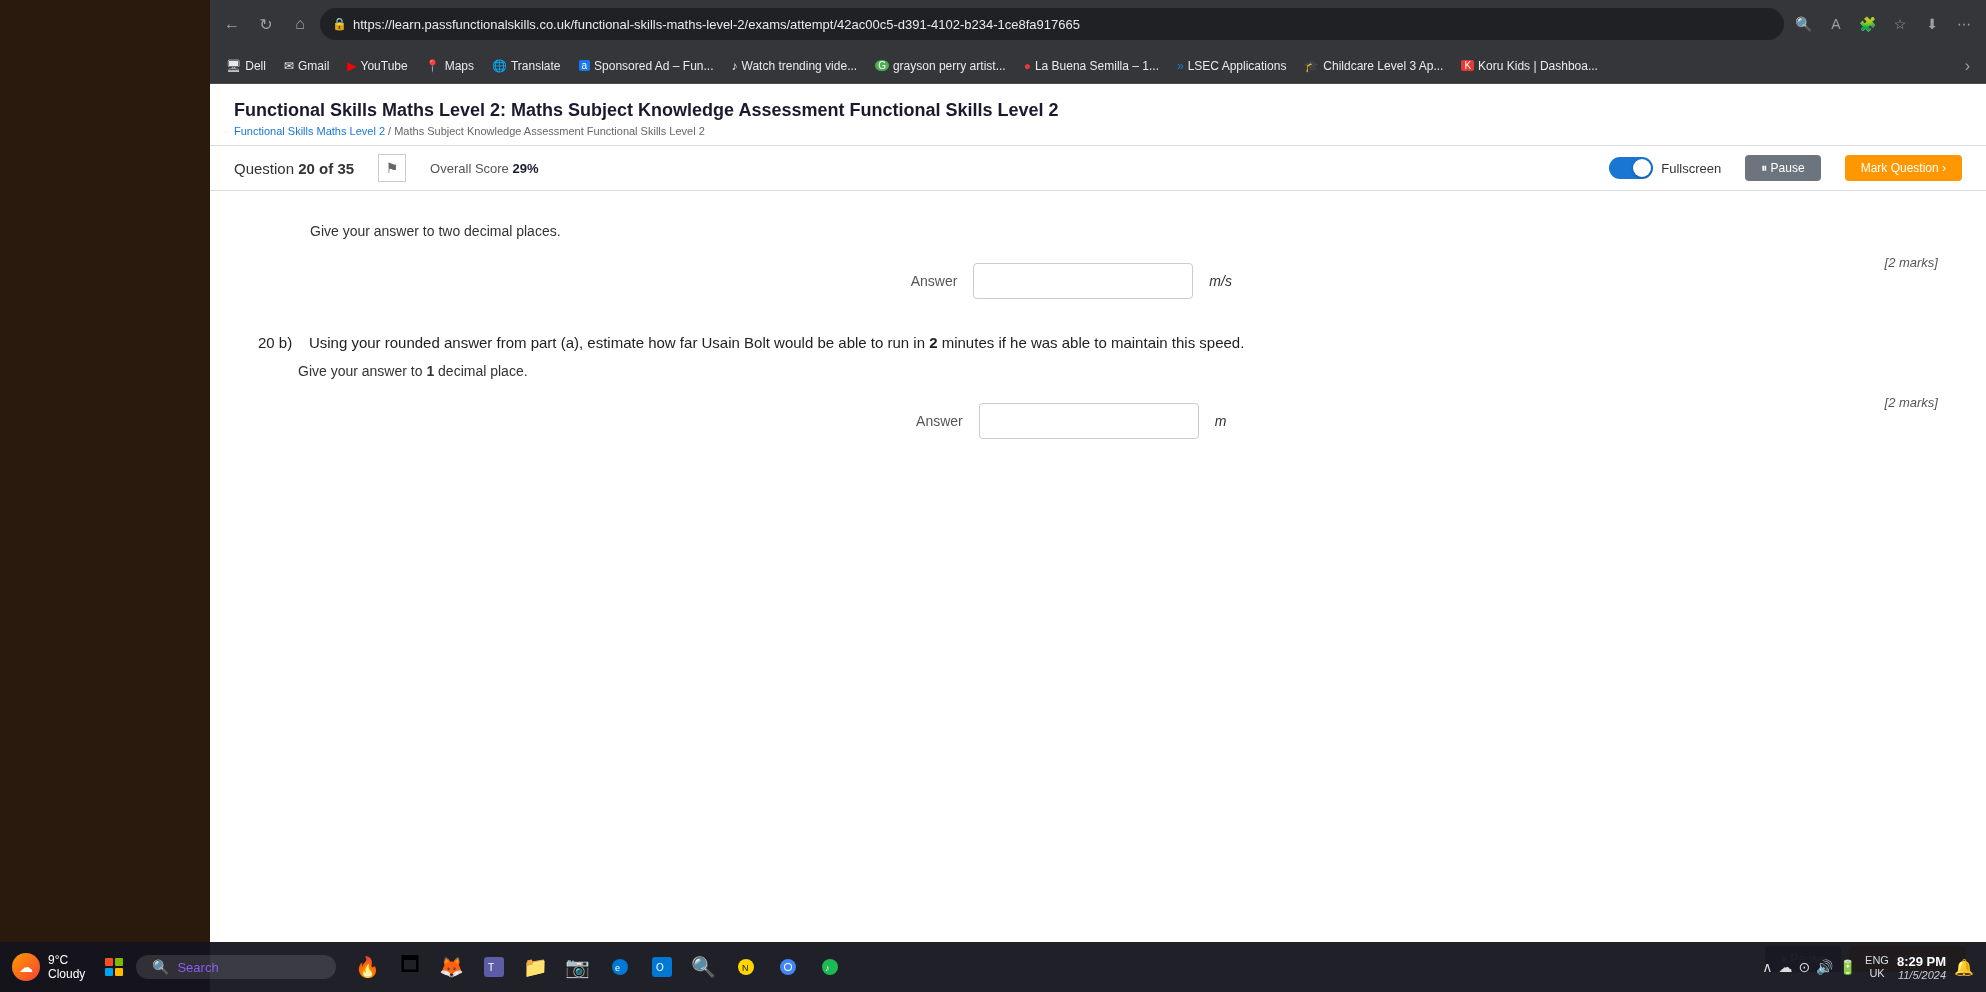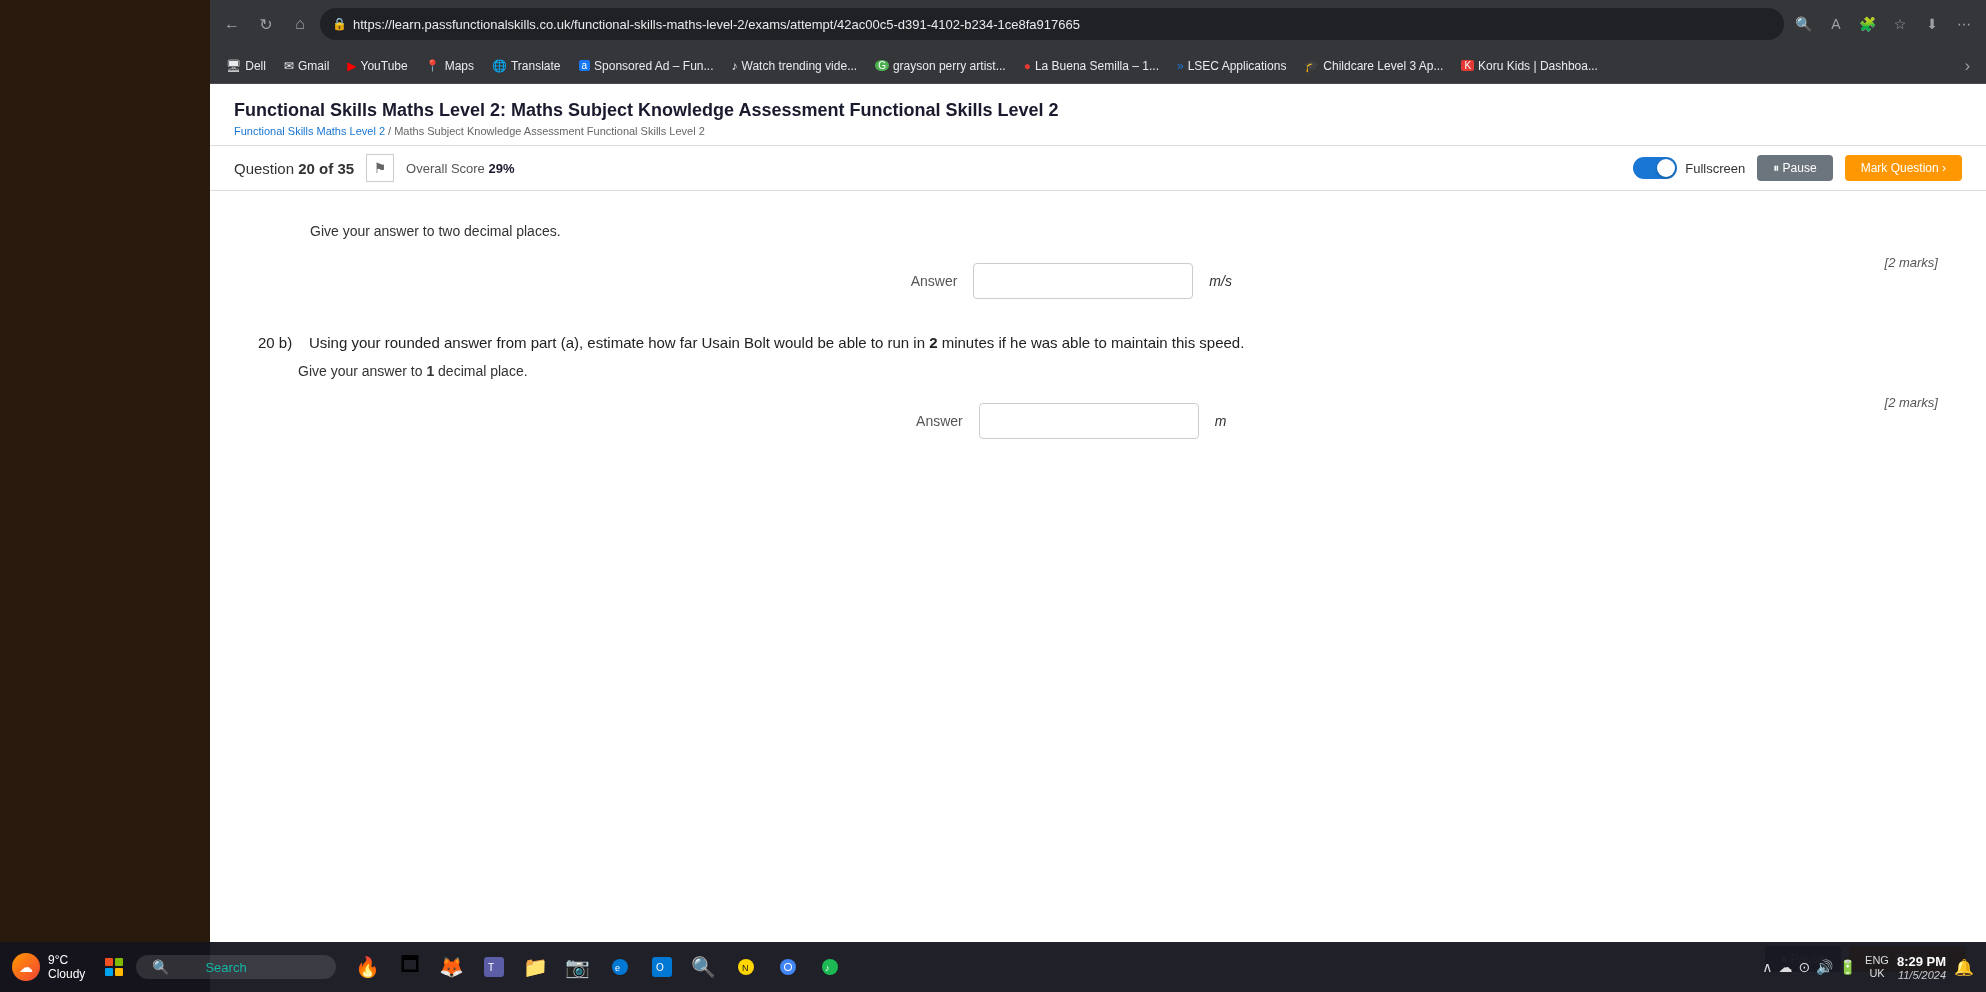--- a/index.html
+++ b/index.html
@@ -145,21 +145,21 @@
     .breadcrumb {
       font-size: 11px;
       color: #666;
     }
 
     .exam-toolbar {
       background: white;
       padding: 8px 24px;
       display: flex;
       align-items: center;
-      gap: 12px;
+      gap: 24px;
       border-bottom: 1px solid #ddd;
     }
     .question-counter {
       font-size: 15px;
       color: #333;
       font-weight: 500;
     }
     .question-counter strong { font-weight: 700; }
     .flag-btn {
       width: 28px; height: 28px;
@@ -369,21 +369,21 @@
       display: flex;
       align-items: center;
       gap: 8px;
       background: rgba(255,255,255,0.12);
       border-radius: 20px;
       padding: 4px 16px;
       min-width: 200px;
       cursor: pointer;
     }
     .search-box-icon { color: #ccc; font-size: 14px; }
-    .search-box-text { color: #14b8a6; font-size: 13px; margin-left: 28px; }
+    .search-box-text { color: #8b5cf6; font-size: 13px; }
 
     .taskbar-apps {
       display: flex;
       align-items: center;
       gap: 2px;
       margin: 0 8px;
     }
     .taskbar-app {
       width: 40px; height: 40px;
       display: flex;

